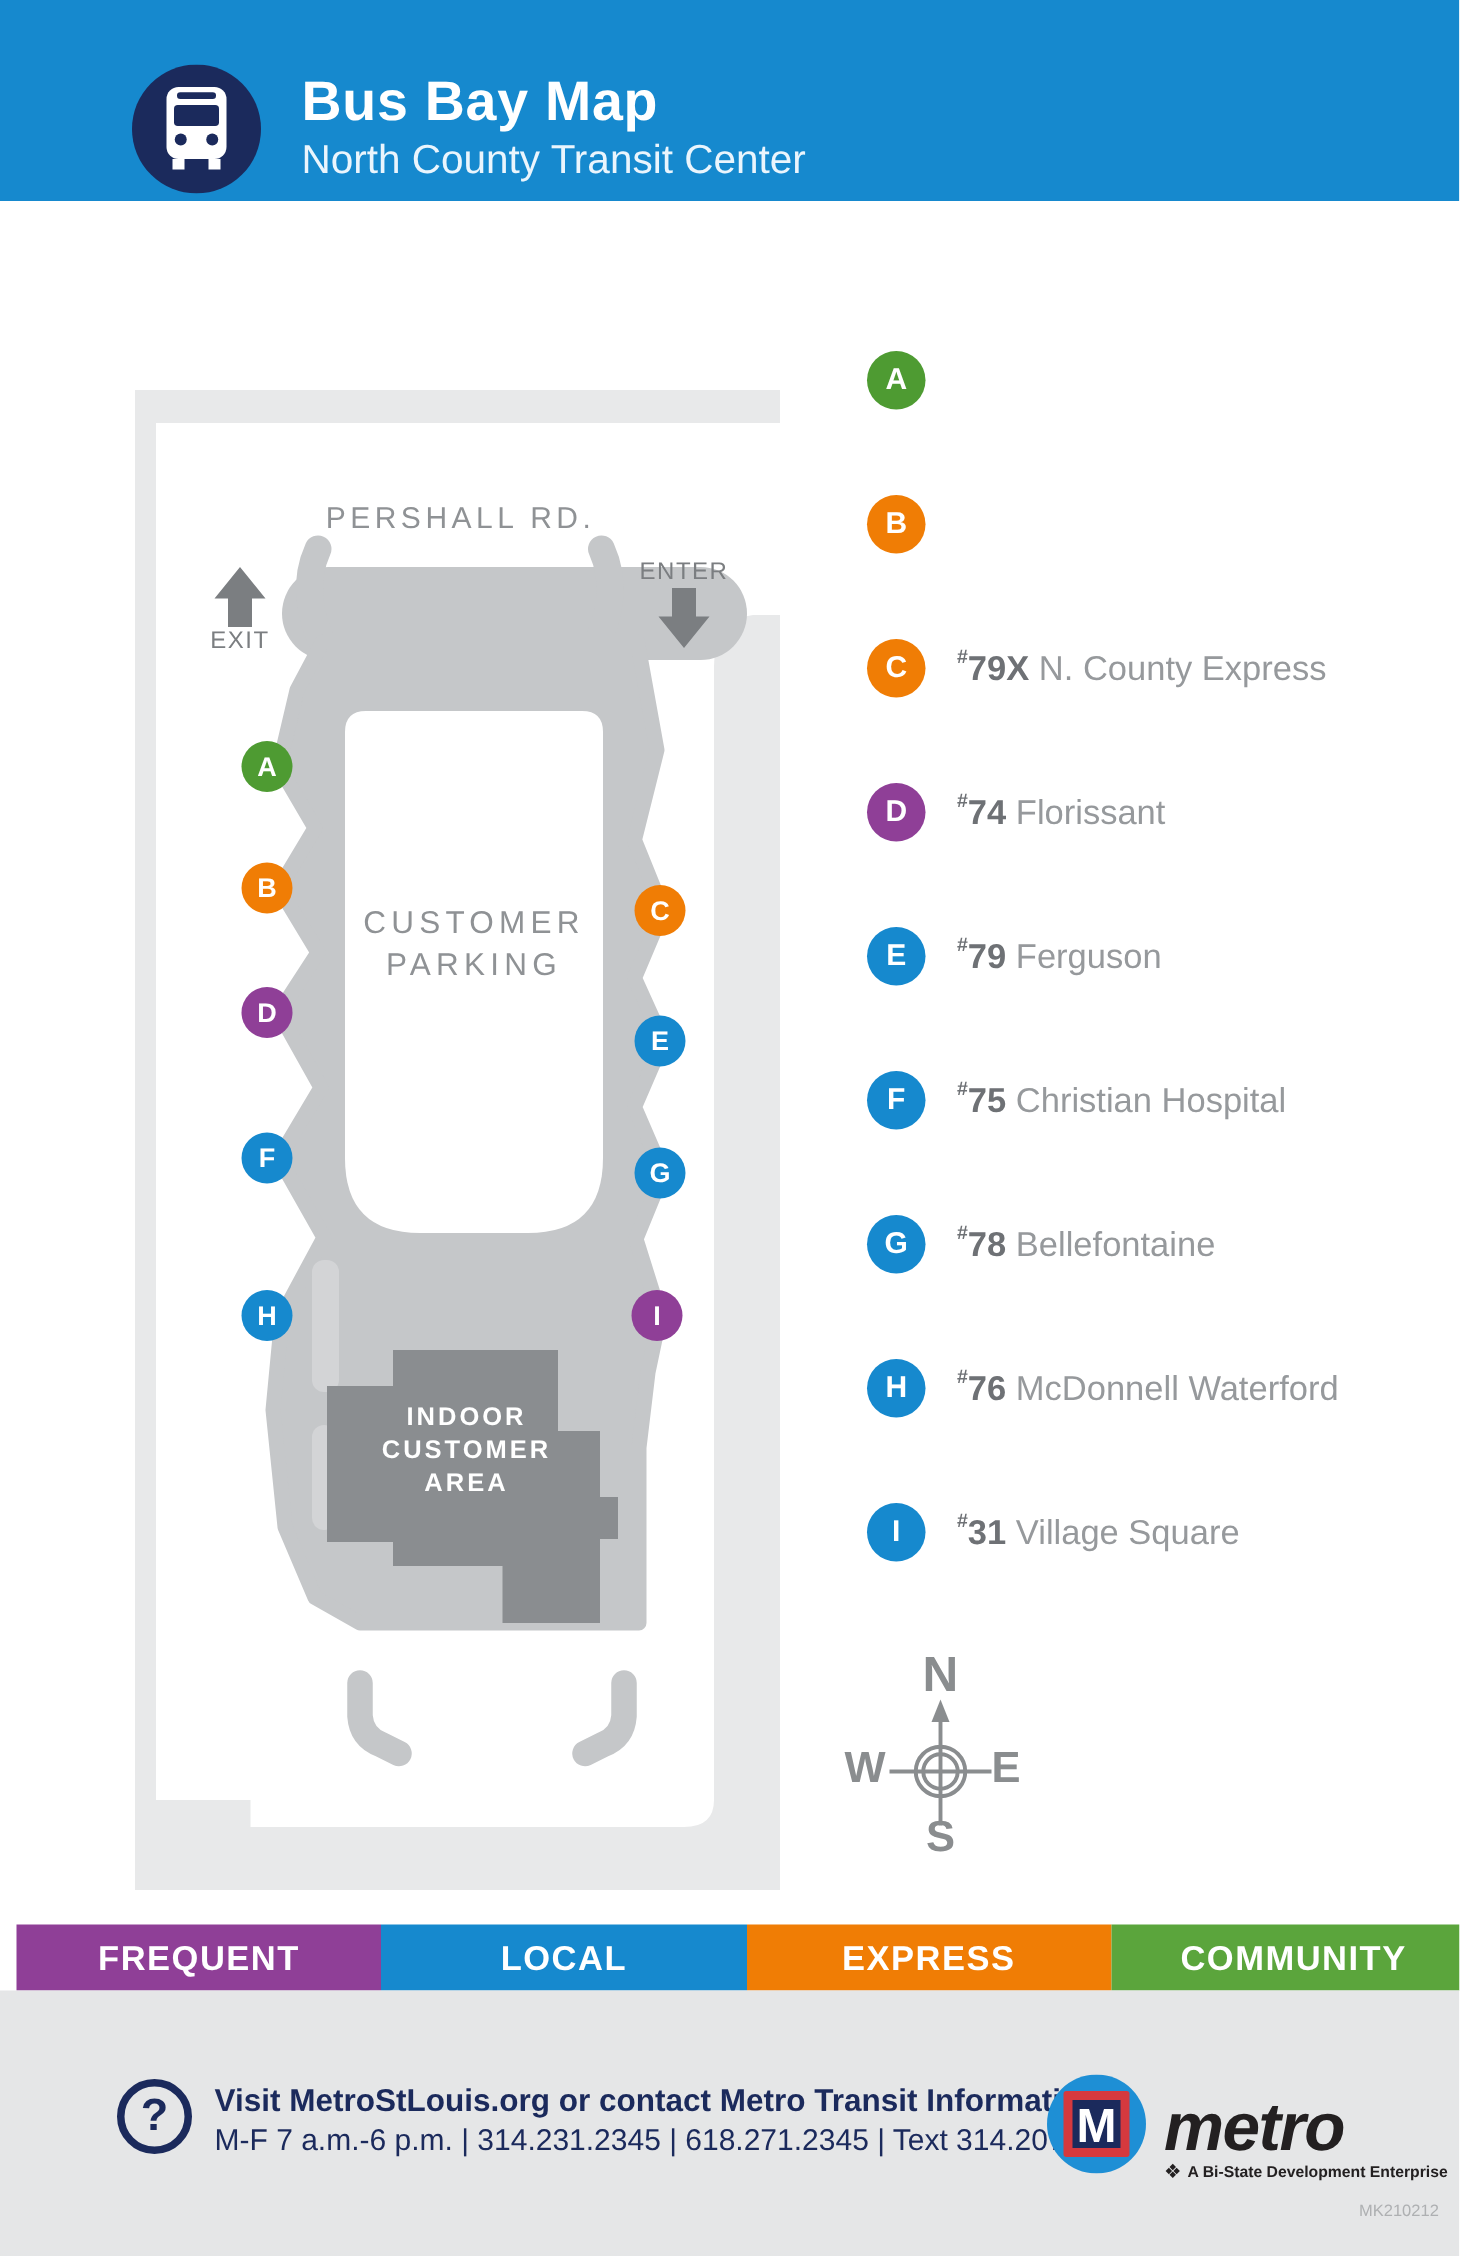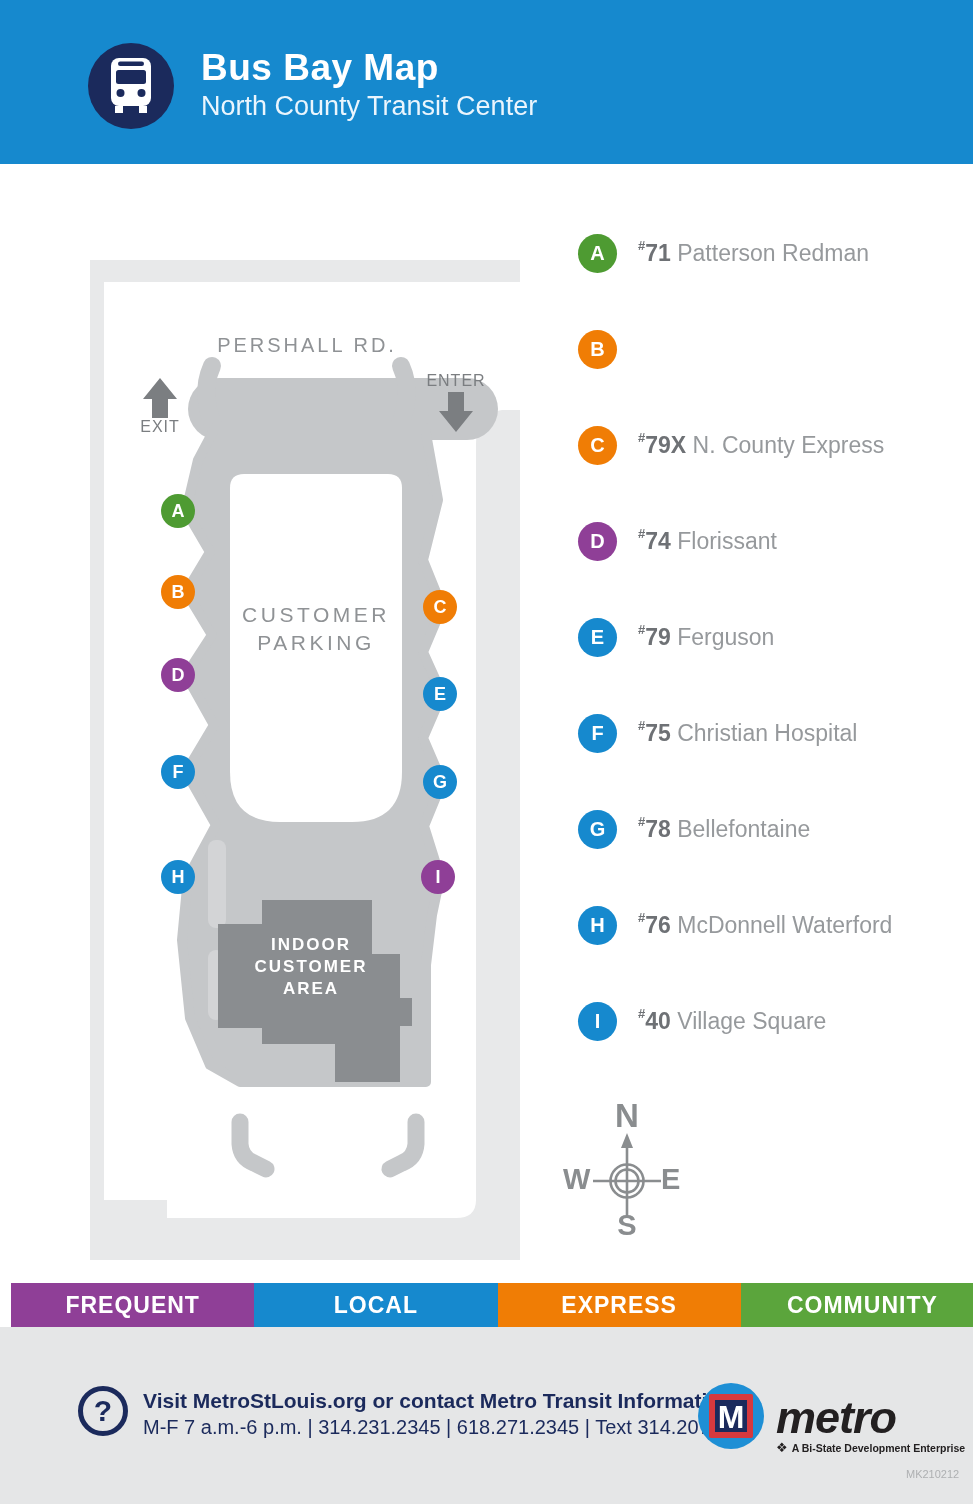--- a/index.html
+++ b/index.html
@@ -1,20 +1,20 @@
 <!DOCTYPE html>
 <html><head>
 <meta charset="utf-8">
 <style>
   html,body{margin:0;padding:0;background:#ffffff;}
   .page{position:relative;width:973px;height:1504px;background:#ffffff;overflow:hidden;
         font-family:"Liberation Sans", sans-serif;}
 
   
-  .header{position:absolute;left:0;top:0;width:973px;height:164px;background:#1689CE;}
+  .header{position:absolute;left:0;top:0;width:973px;height:134px;background:#1689CE;}
   .bus-badge{position:absolute;left:88px;top:43px;width:86px;height:86px;}
   .titles{position:absolute;left:201px;top:48px;color:#ffffff;}
   .title{font-size:37px;font-weight:bold;letter-spacing:.5px;line-height:40px;}
   .subtitle{font-size:27px;font-weight:normal;color:#EAF5FD;line-height:32px;margin-top:2px;}
 
   
   .map{position:absolute;left:90px;top:228px;width:430px;height:1000px;margin-top:32px;}
   .map svg{position:absolute;left:0;top:0;}
   .map-label{fill:#8F9295;letter-spacing:3px;font-size:20px;}
   .map-label-sm{fill:#7B7E81;letter-spacing:1px;font-size:16px;}
@@ -196,21 +196,20 @@
           <span class="logo-mark">❖</span>
           <span class="logo-subtext">A Bi-State Development Enterprise</span>
         </div>
       </div>
     </div>
     <div class="doc-code">MK210212</div>
   </div>
 
 <div class="legend-row" style="top: 233px;">
       <span class="lg-circle" style="background: rgb(78, 155, 50);">A</span>
-      <span class="lg-text"><sup>#</sup><b>71</b> Patterson Redman</span>
     </div>
     <div class="legend-row" style="top: 329px;">
       <span class="lg-circle" style="background: rgb(240, 125, 5);">B</span>
     </div>
     <div class="legend-row" style="top: 425px;">
       <span class="lg-circle" style="background: rgb(240, 125, 5);">C</span>
       <span class="lg-text"><sup>#</sup><b>79X</b> N. County Express</span>
     </div>
     <div class="legend-row" style="top: 521px;">
       <span class="lg-circle" style="background: rgb(143, 63, 151);">D</span>
@@ -227,15 +226,15 @@
     <div class="legend-row" style="top: 809px;">
       <span class="lg-circle" style="background: rgb(22, 137, 206);">G</span>
       <span class="lg-text"><sup>#</sup><b>78</b> Bellefontaine</span>
     </div>
     <div class="legend-row" style="top: 905px;">
       <span class="lg-circle" style="background: rgb(22, 137, 206);">H</span>
       <span class="lg-text"><sup>#</sup><b>76</b> McDonnell Waterford</span>
     </div>
     <div class="legend-row" style="top: 1001px;">
       <span class="lg-circle" style="background: rgb(22, 137, 206);">I</span>
-      <span class="lg-text"><sup>#</sup><b>40</b> Village Square</span>
+      <span class="lg-text"><sup>#</sup><b>31</b> Village Square</span>
     </div>
   </div>
 
 </body></html>

